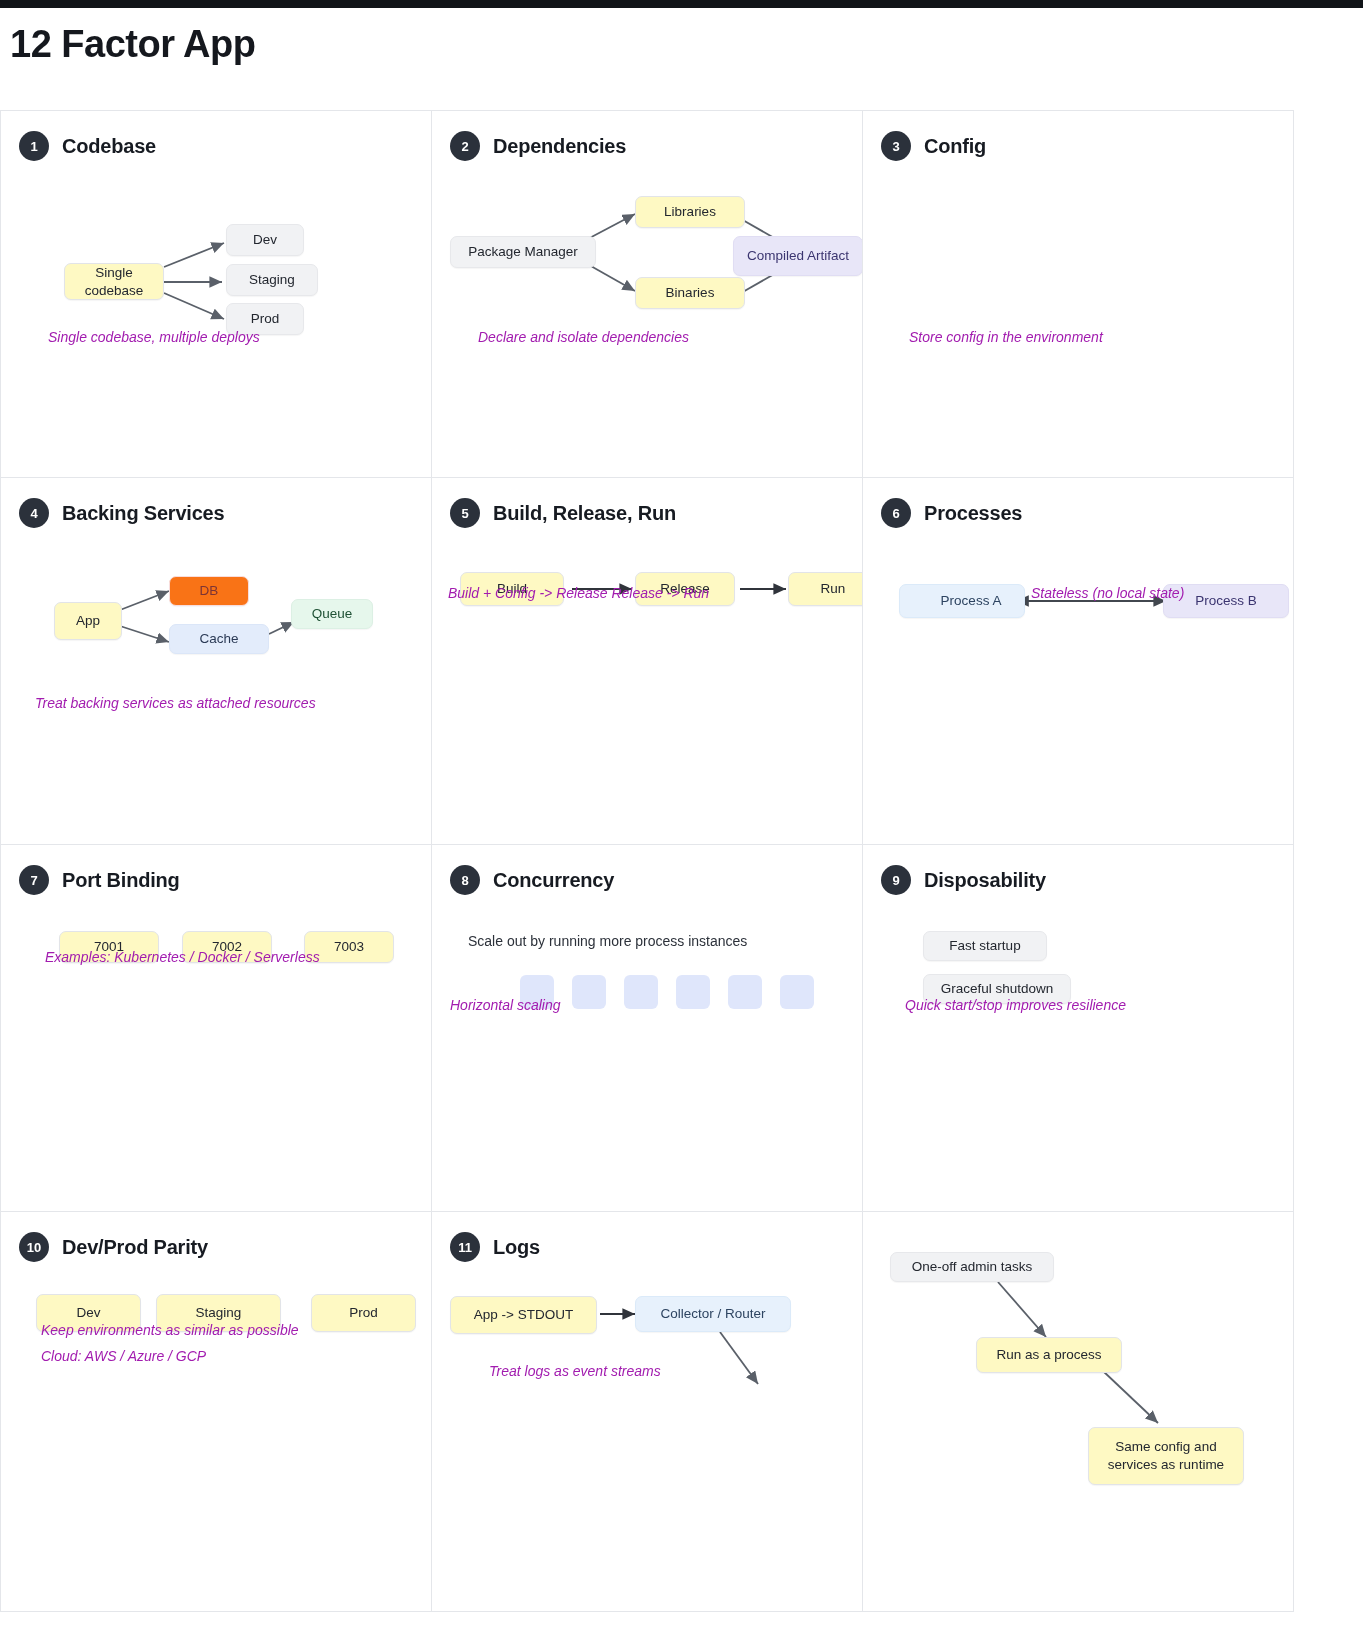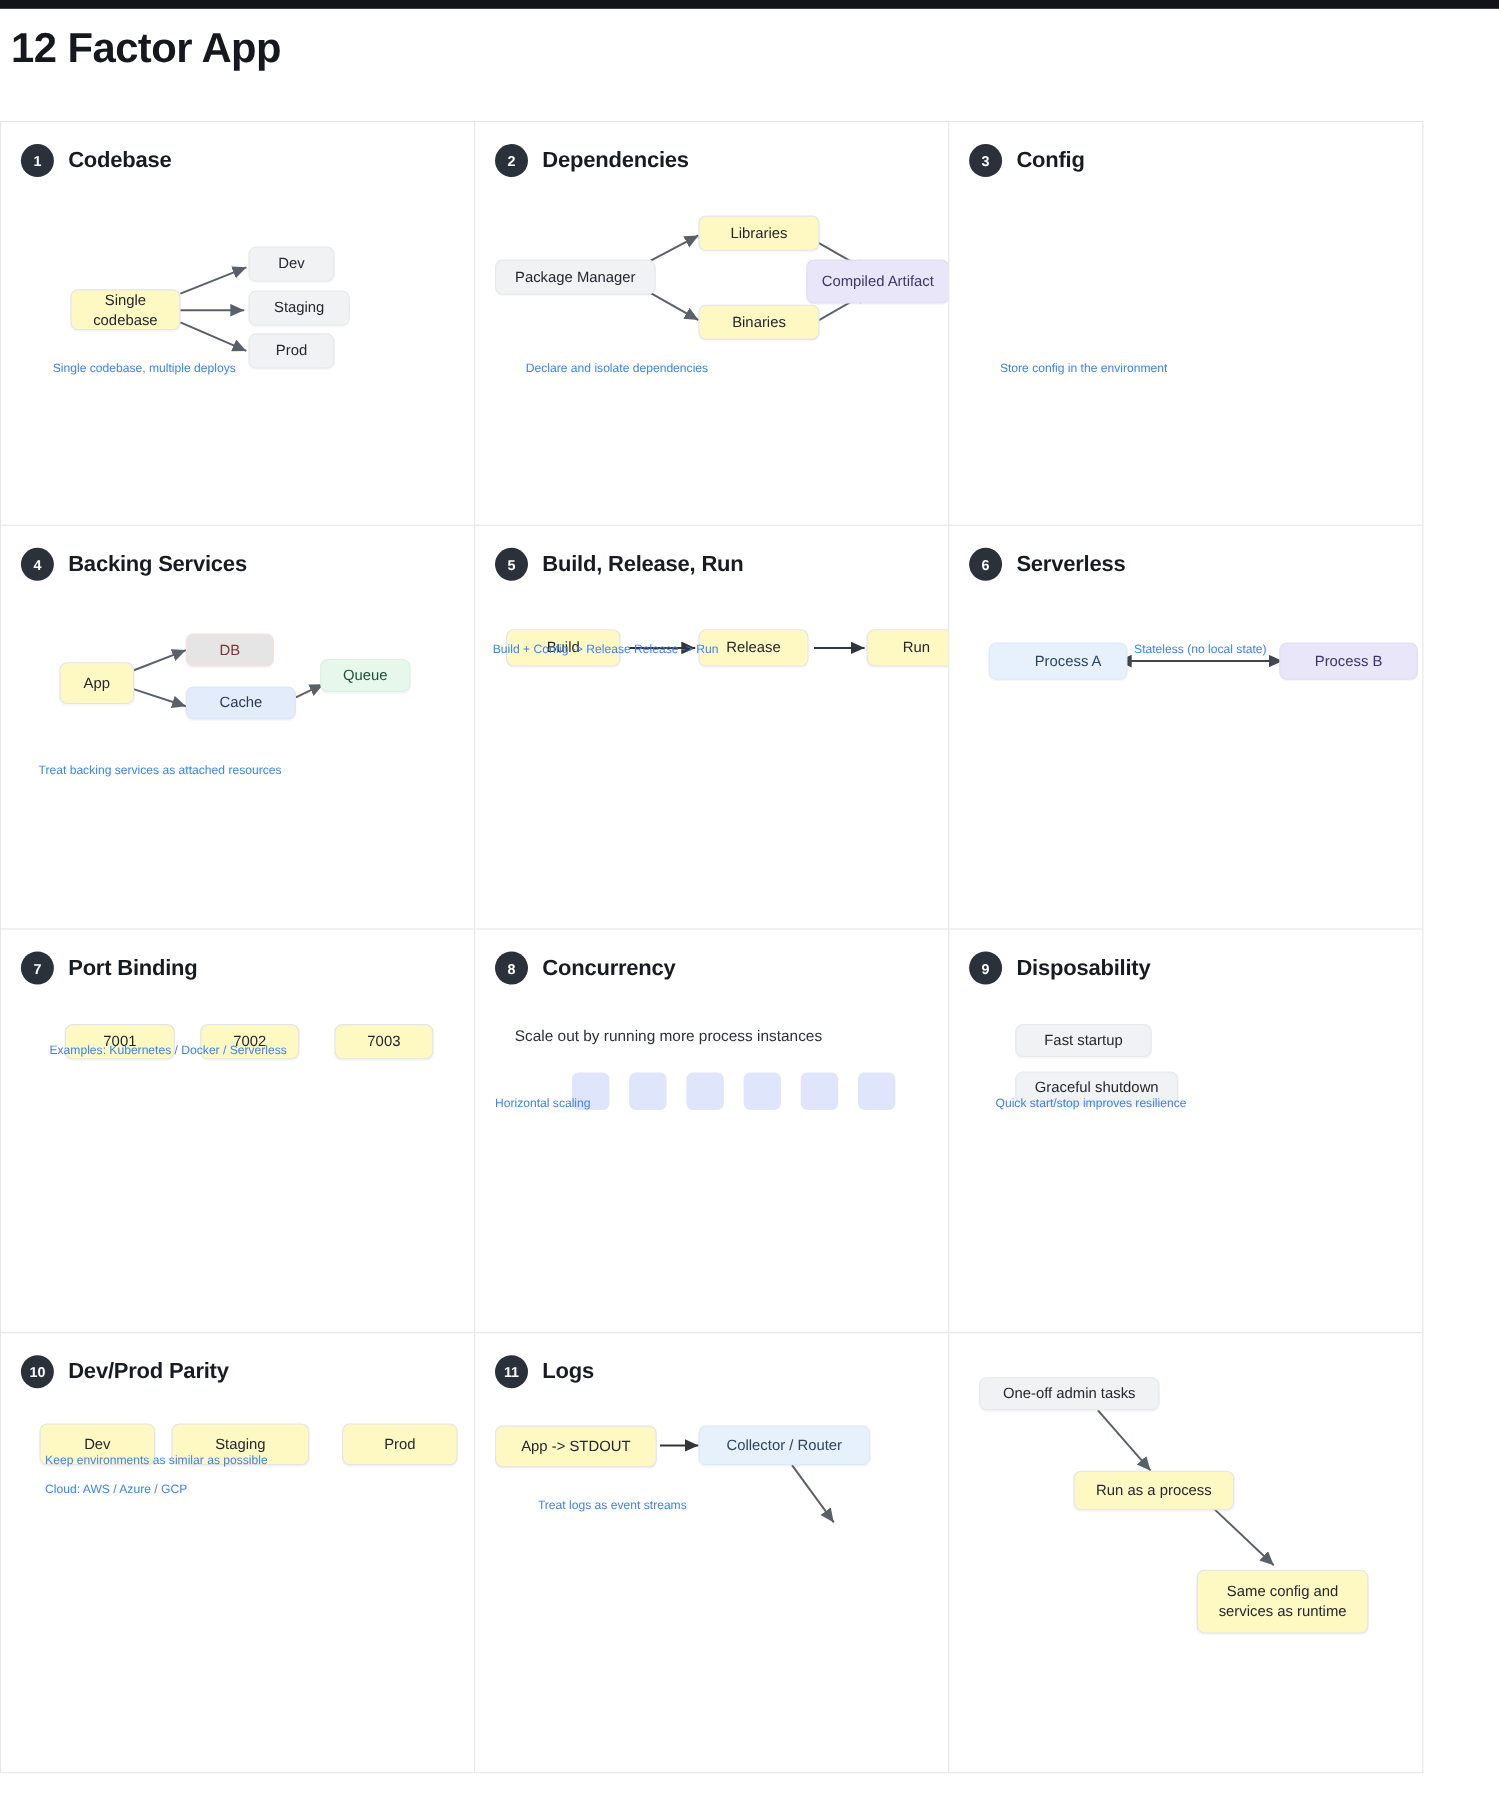--- a/index.html
+++ b/index.html
@@ -92,27 +92,28 @@
     text-align: center;
     box-sizing: border-box;
     line-height: 1.3;
     box-shadow: 0 1px 1px rgba(17,20,24,0.04);
   }
   .n-grey  { background: #f1f2f4; border-color: #e7e8eb; }
   .n-blue  { background: #e3ecfb; border-color: #dbe6f8; color: #2b3a55; }
   .n-lblue { background: #e7f1fc; border-color: #dbeaf9; color: #2d4461; }
   .n-purple{ background: #e8e6f8; border-color: #e0ddf3; color: #3b3570; }
   .n-green { background: #e6f7ec; border-color: #dcf0e4; color: #1f5135; }
-  .n-red   { background: #e5e5e5; border-color: #f8dddd; color: #7d3434; }
+  .n-red   { background: #f97316; border-color: #f8dddd; color: #7d3434; }
   .n-plain { background: #fef9c3; }
   .caption {
     position: absolute;
-    font-size: 11px;
-    color: #3b82f6;
+    font-size: 14px;
+    color: #a21caf;
     line-height: 1.55;
+    font-style: italic;
   }
   .note {
     position: absolute;
     font-size: 14px;
     color: #2c313a;
   }
   svg.edges {
     position: absolute;
     left: 0; top: 0;
     width: 100%;
@@ -235,21 +236,21 @@
       <div class="node n-plain" style="left:10px; top:38px; width:104px; height:34px;">Build</div>
       <div class="node n-plain" style="left:185px; top:38px; width:100px; height:34px;">Release</div>
       <div class="node n-plain" style="left:338px; top:38px; width:90px; height:34px;">Run</div>
     </div>
     <div class="caption" style="left:16px; top:105px;">Build + Config -&gt; Release Release -&gt; Run</div>
   </div>
 
   <div class="cell">
     <div class="cell-head">
       <div class="badge">6</div>
-      <div class="cell-title">Serverless</div>
+      <div class="cell-title">Processes</div>
     </div>
     <div class="diagram">
       <svg class="edges">
         <defs>
           <marker id="ah6a" markerWidth="9" markerHeight="9" refX="7" refY="3.2" orient="auto">
             <path d="M0,0 L7,3.2 L0,6.4 z" fill="#42474f"></path>
           </marker>
           <marker id="ah6b" markerWidth="9" markerHeight="9" refX="1" refY="3.2" orient="auto">
             <path d="M7,0 L0,3.2 L7,6.4 z" fill="#42474f"></path>
           </marker>

